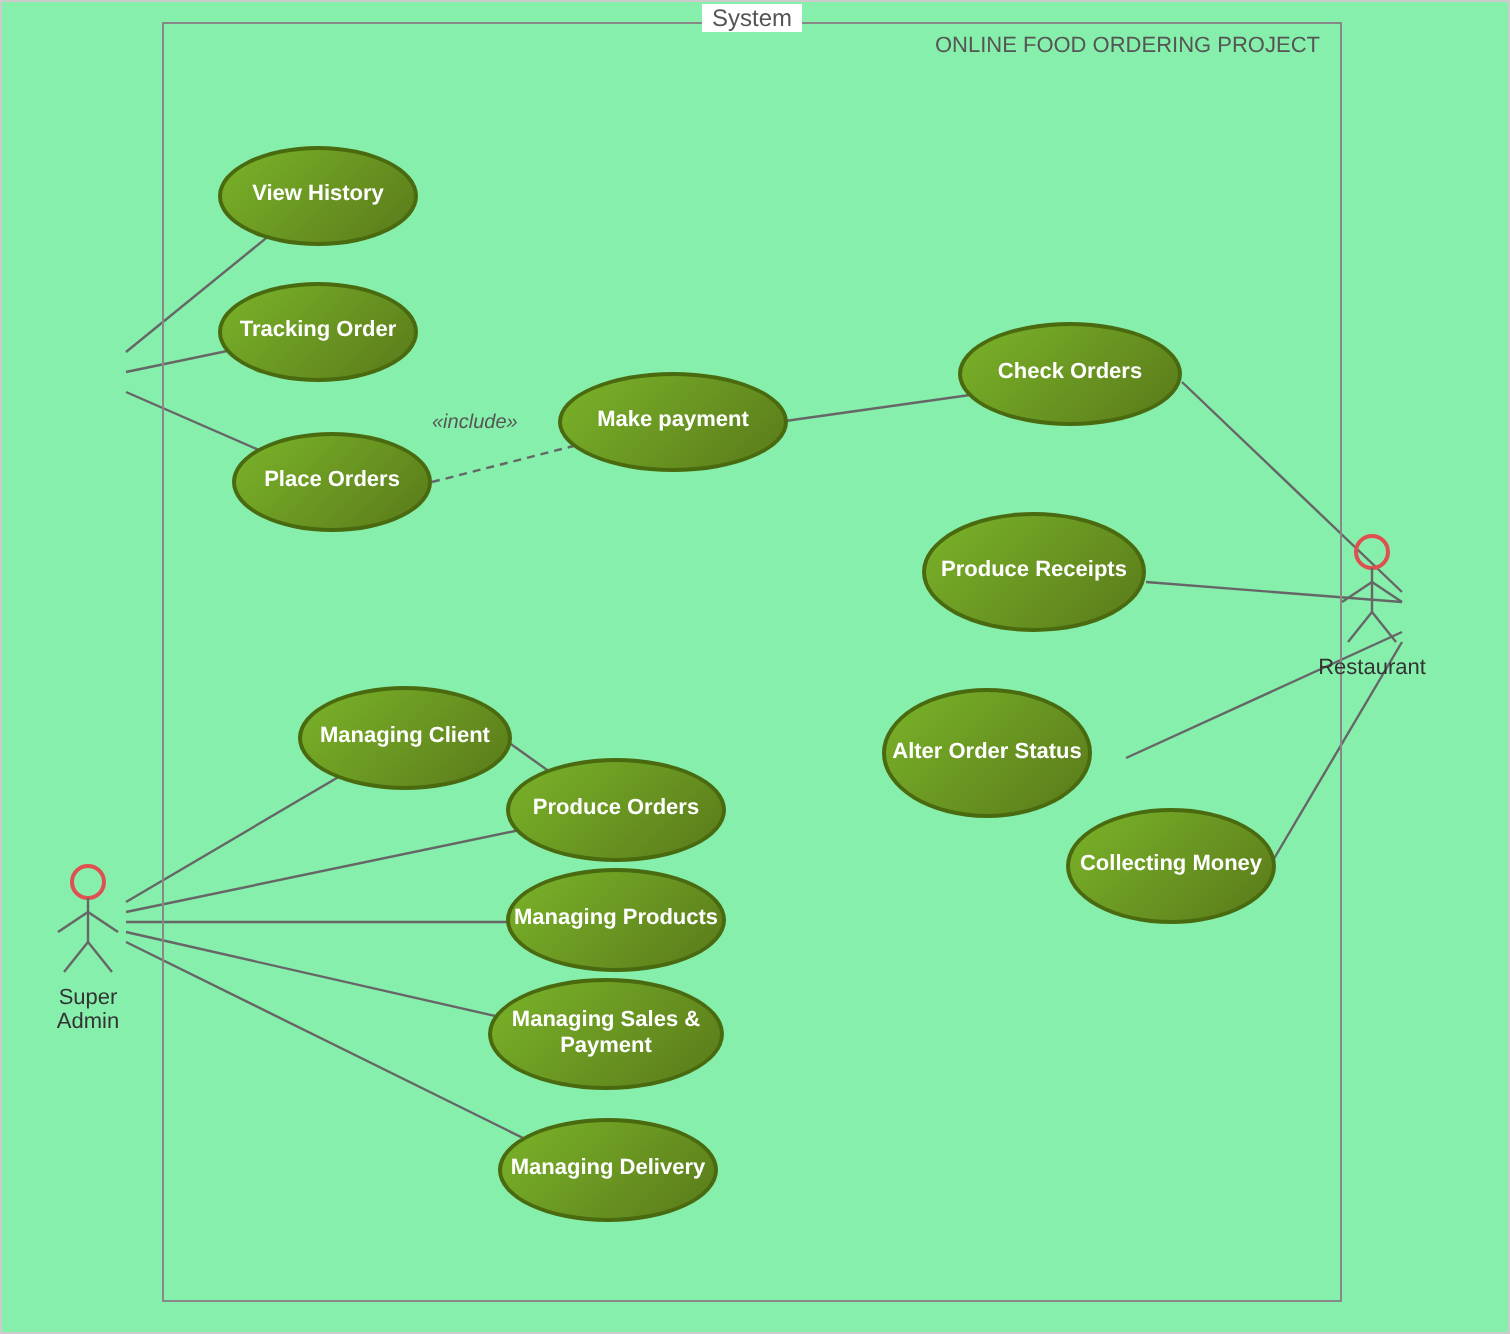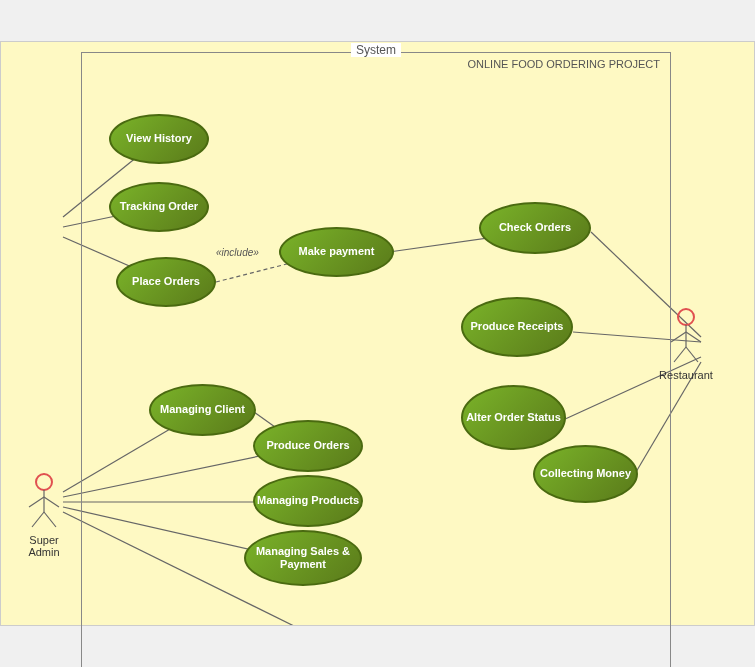--- a/index.html
+++ b/index.html
@@ -1,21 +1,21 @@
 <!DOCTYPE html>
 <html><head>
   <meta charset="utf-8">
   <style>
     * { box-sizing: border-box; margin: 0; padding: 0; }
     body { background: #f0f0f0; display: flex; justify-content: center; align-items: center; min-height: 100vh; font-family: Arial, sans-serif; }
 
     .diagram-container {
       width: 755px;
-      height: 585px;
-      background: #fef9c3;
+      height: 667px;
+      background: #86efac;
       position: relative;
       border: 1px solid #ccc;
     }
 
     .system-box {
       position: absolute;
       top: 10px;
       left: 80px;
       width: 590px;
       height: 640px;
@@ -185,21 +185,21 @@
   <div class="include-label" style="left:215px; top:205px;">«include»</div>
 
   <div class="use-case" style="left:478px; top:160px; width:112px; height:52px;">
     <span>Check Orders</span>
   </div>
 
   <div class="use-case" style="left:460px; top:255px; width:112px; height:60px;">
     <span>Produce Receipts</span>
   </div>
 
-  <div class="use-case" style="left:460px; top:343px; width:105px; height:65px;">
+  <div class="use-case" style="left:440px; top:343px; width:105px; height:65px;">
     <span>Alter Order Status</span>
   </div>
 
   <div class="use-case" style="left:532px; top:403px; width:105px; height:58px;">
     <span>Collecting Money</span>
   </div>
 
   <div class="use-case" style="left:148px; top:342px; width:107px; height:52px;">
     <span>Managing Client</span>
   </div>
@@ -209,14 +209,17 @@
   </div>
 
   <div class="use-case" style="left:252px; top:433px; width:110px; height:52px;">
     <span>Managing Products</span>
   </div>
 
   <div class="use-case" style="left:243px; top:488px; width:118px; height:56px;">
     <span>Managing Sales &amp; Payment</span>
   </div>
 
+  <div class="use-case" style="left:248px; top:558px; width:110px; height:52px;">
+    <span>Managing Delivery</span>
+  </div>
 
 </div>
 
 </body></html>

